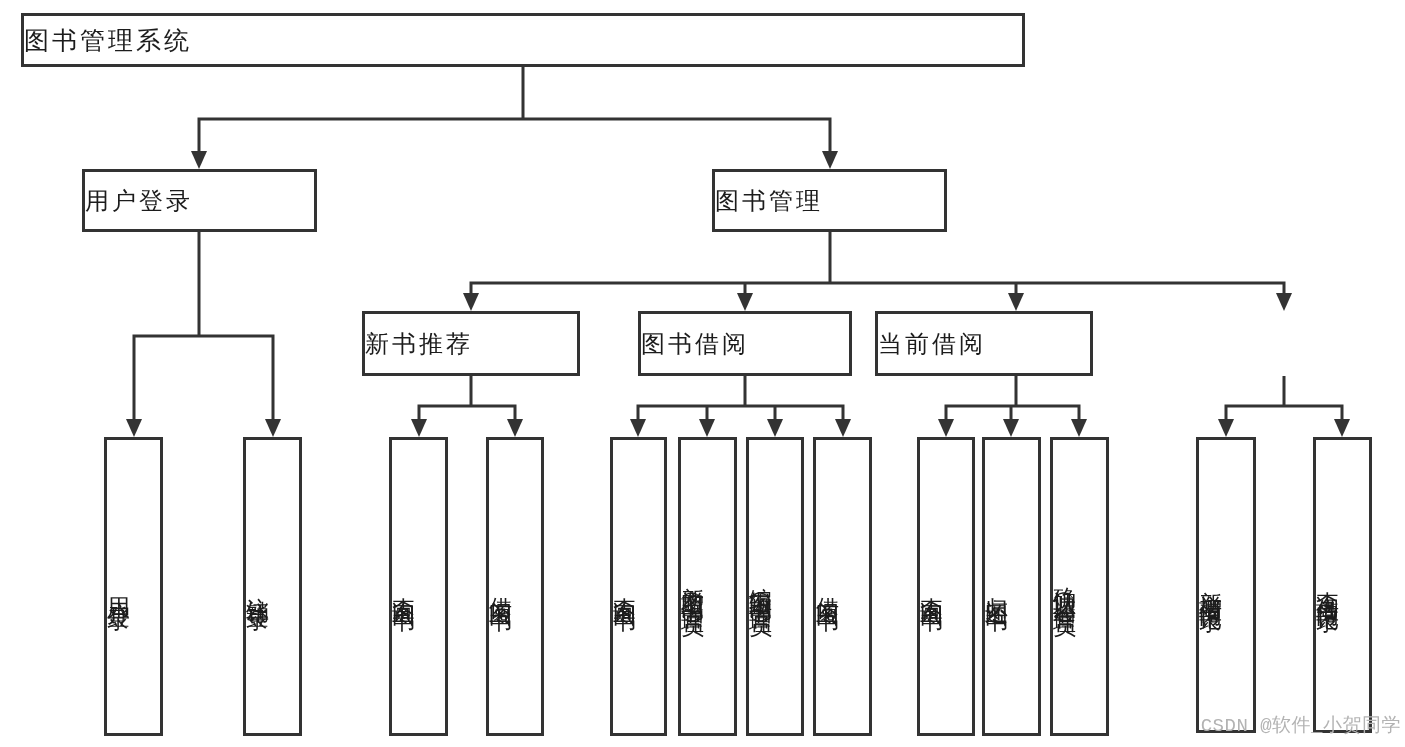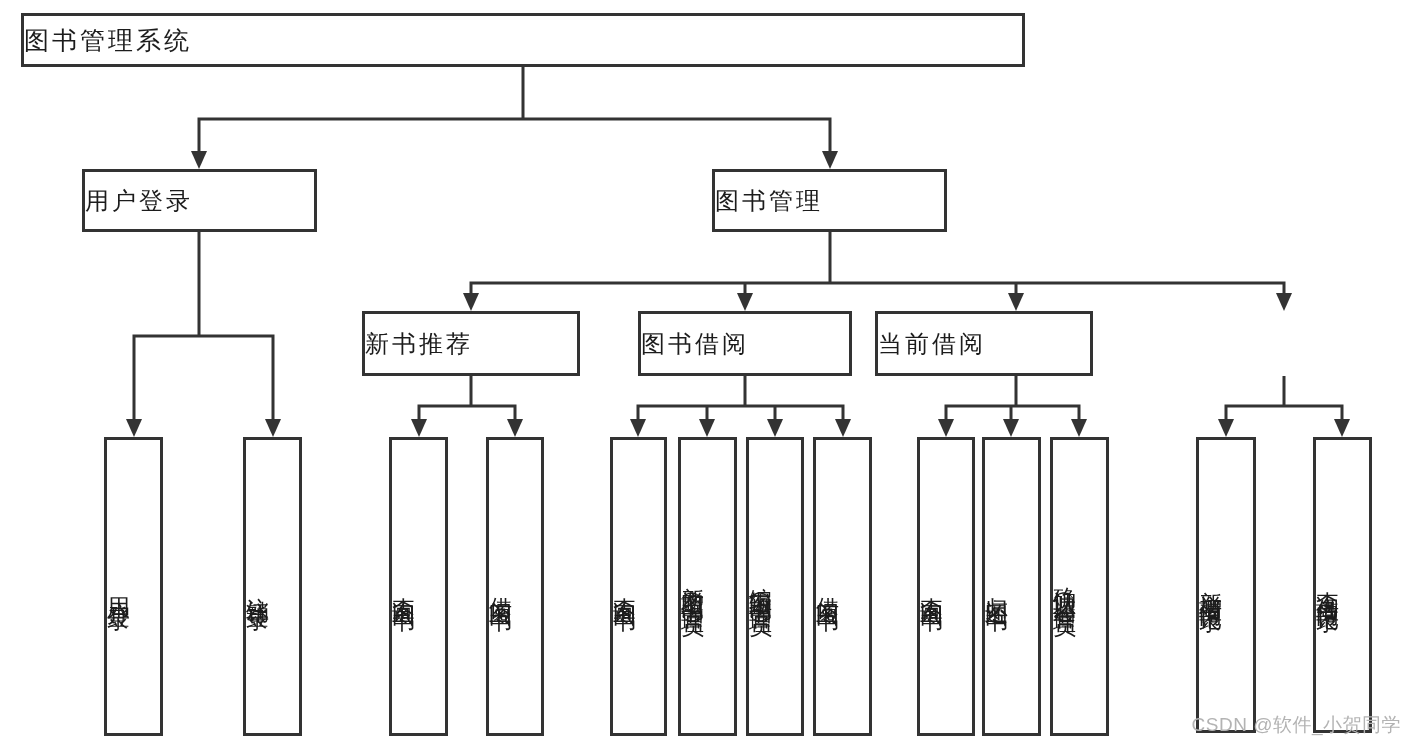--- a/index.html
+++ b/index.html
@@ -23,21 +23,21 @@
     color:var(--text);
   }
   .hbox span{font-size:24px;letter-spacing:3px;white-space:nowrap;}
   .hbox.root span{font-size:25px;}
   .vbox span{
     writing-mode:vertical-rl;text-orientation:mixed;
     font-size:23px;letter-spacing:4px;line-height:1;white-space:nowrap;
   }
   .watermark{
     position:absolute;top:712px;right:4px;font-size:19px;
-    color:var(--watermark);letter-spacing:0.5px;white-space:nowrap;z-index:5;
+    color:var(--watermark);letter-spacing:0.5px;white-space:nowrap;z-index:5;font-family:Liberation Mono, monospace;
   }
 </style>
 </head>
 <body>
 
 <div class="stage">
 
   <svg class="wires" width="1405" height="747" viewBox="0 0 1405 747" aria-hidden="true">
 
     <path d="M523 67 V120.5 M197.5 119 H831.5 M199 119 V152 M830 119 V152"></path>

